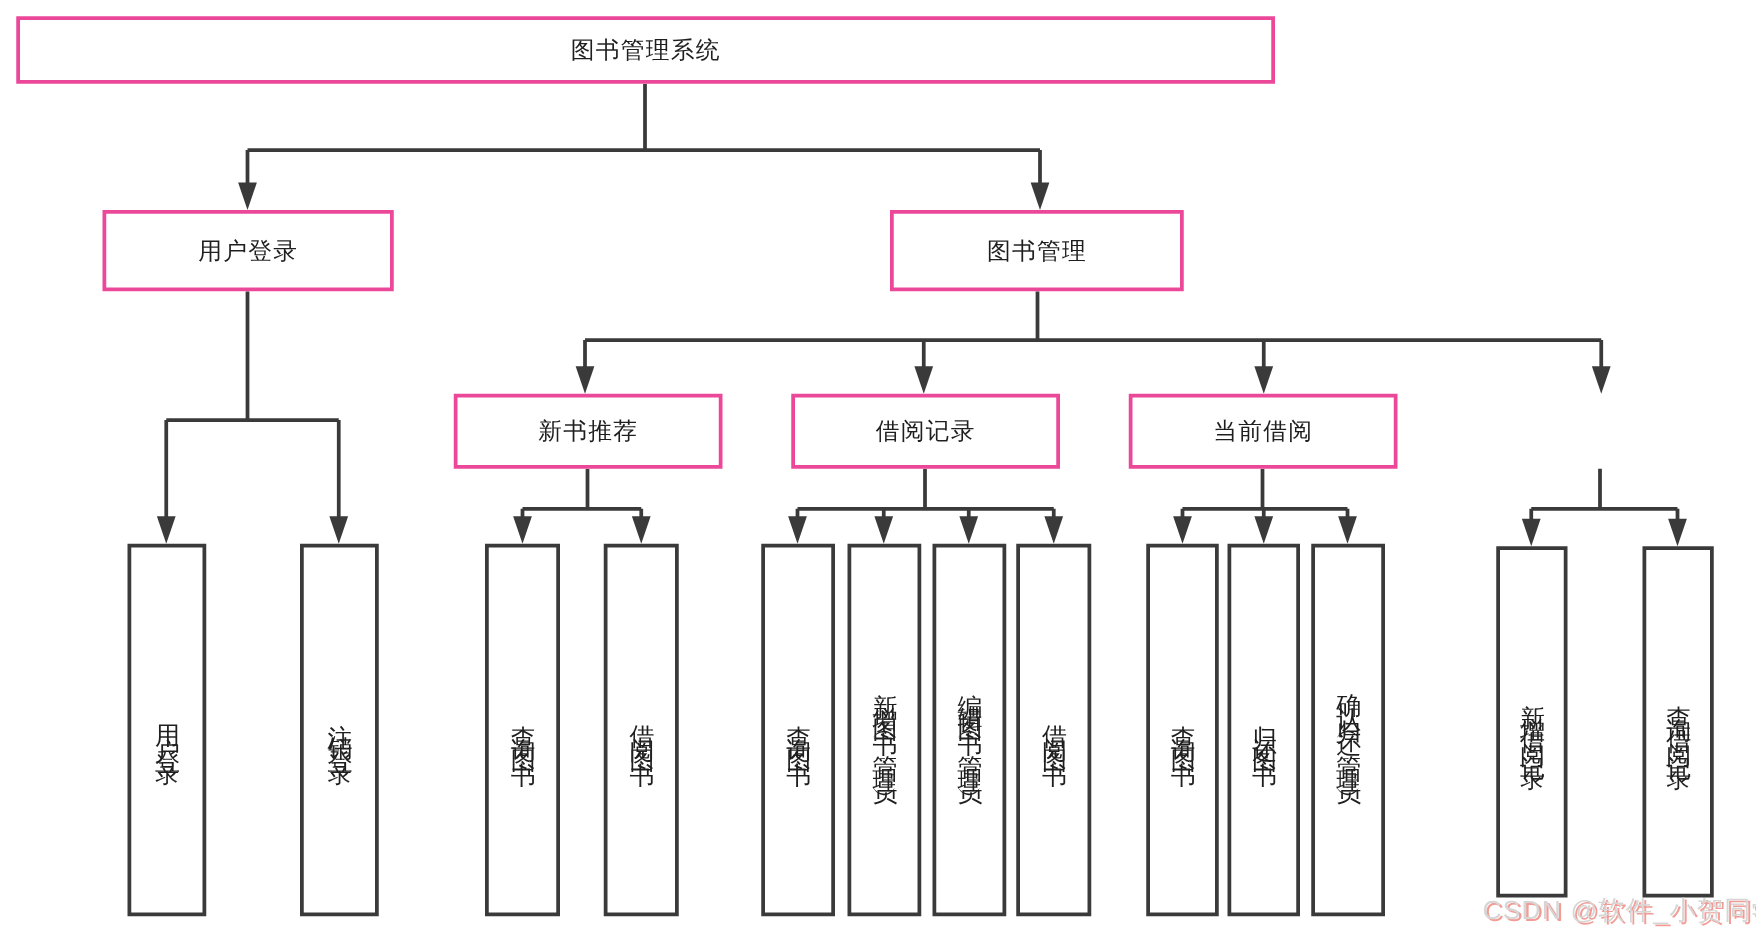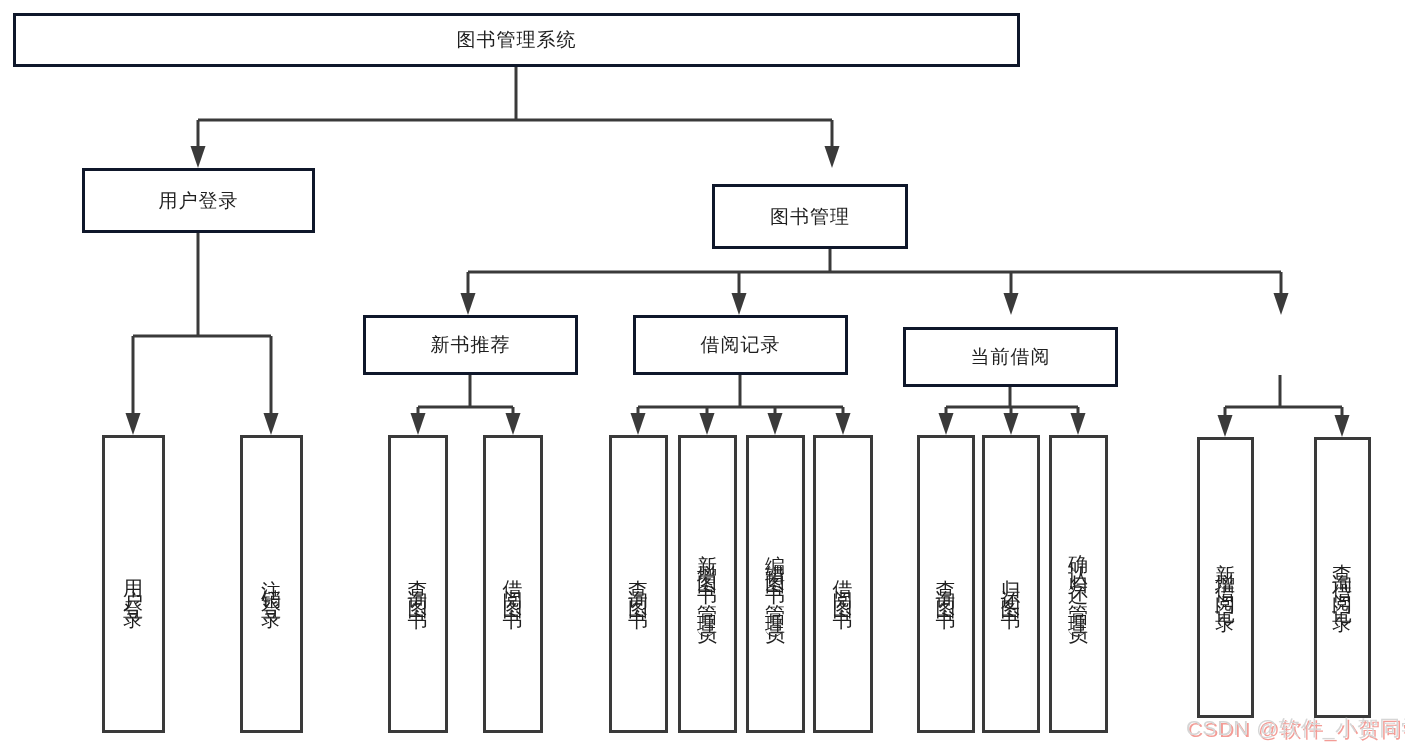--- a/index.html
+++ b/index.html
@@ -1,19 +1,19 @@
 <!DOCTYPE html>
 <html><head>
 <meta charset="utf-8">
 <style>
   html,body{margin:0;padding:0;background:#ffffff;}
   body{font-family:"Liberation Sans","DejaVu Sans",sans-serif;color:#1f1f1f;}
   .stage{position:relative;width:1405px;height:747px;background:#ffffff;overflow:hidden;}
   .wires{position:absolute;left:0;top:0;width:1405px;height:747px;z-index:1;}
-  .node{position:absolute;box-sizing:border-box;border:3px solid #0f172a;background:#ffffff;z-index:2;
+  .node{position:absolute;box-sizing:border-box;border:3px solid #ec4899;background:#ffffff;z-index:2;
         display:flex;align-items:center;justify-content:center;}
   .hlabel{font-size:19px;letter-spacing:1px;white-space:nowrap;}
   .vnode{position:absolute;box-sizing:border-box;border:3px solid #3a3a3a;background:#ffffff;z-index:2;}
   .vlabel{position:absolute;left:50%;top:50%;transform:translate(-50%,-50%);
           writing-mode:vertical-rl;text-orientation:mixed;
           font-size:20px;letter-spacing:10px;line-height:1;white-space:nowrap;}
   .watermark{position:absolute;left:1186px;top:714px;z-index:5;
              font-size:21px;letter-spacing:1px;color:#d6d6d6;
              text-shadow:2px 2px 0 rgba(239,123,115,0.75);white-space:nowrap;}
 </style>
@@ -88,31 +88,31 @@
     </g>
   </svg>
 
   <div class="node" style="left:13px;top:13px;width:1007px;height:54px;">
     <span class="hlabel">图书管理系统</span>
   </div>
 
   <div class="node" style="left:82px;top:168px;width:233px;height:65px;">
     <span class="hlabel">用户登录</span>
   </div>
-  <div class="node" style="left:712px;top:168px;width:196px;height:65px;margin-top:16px;">
+  <div class="node" style="left:712px;top:168px;width:235px;height:65px;">
     <span class="hlabel">图书管理</span>
   </div>
 
   <div class="node" style="left:363px;top:315px;width:215px;height:60px;text-align:center;">
     <span class="hlabel">新书推荐</span>
   </div>
   <div class="node" style="left:633px;top:315px;width:215px;height:60px;">
     <span class="hlabel">借阅记录</span>
   </div>
-  <div class="node" style="left:903px;top:315px;width:215px;height:60px;margin-top:12px;">
+  <div class="node" style="left:903px;top:315px;width:215px;height:60px;">
     <span class="hlabel">当前借阅</span>
   </div>
 
   <div class="vnode" style="left:102px;top:435px;width:63px;height:298px;">
     <span class="vlabel">用户登录</span>
   </div>
   <div class="vnode" style="left:240px;top:435px;width:63px;height:298px;">
     <span class="vlabel">注销登录</span>
   </div>
 

